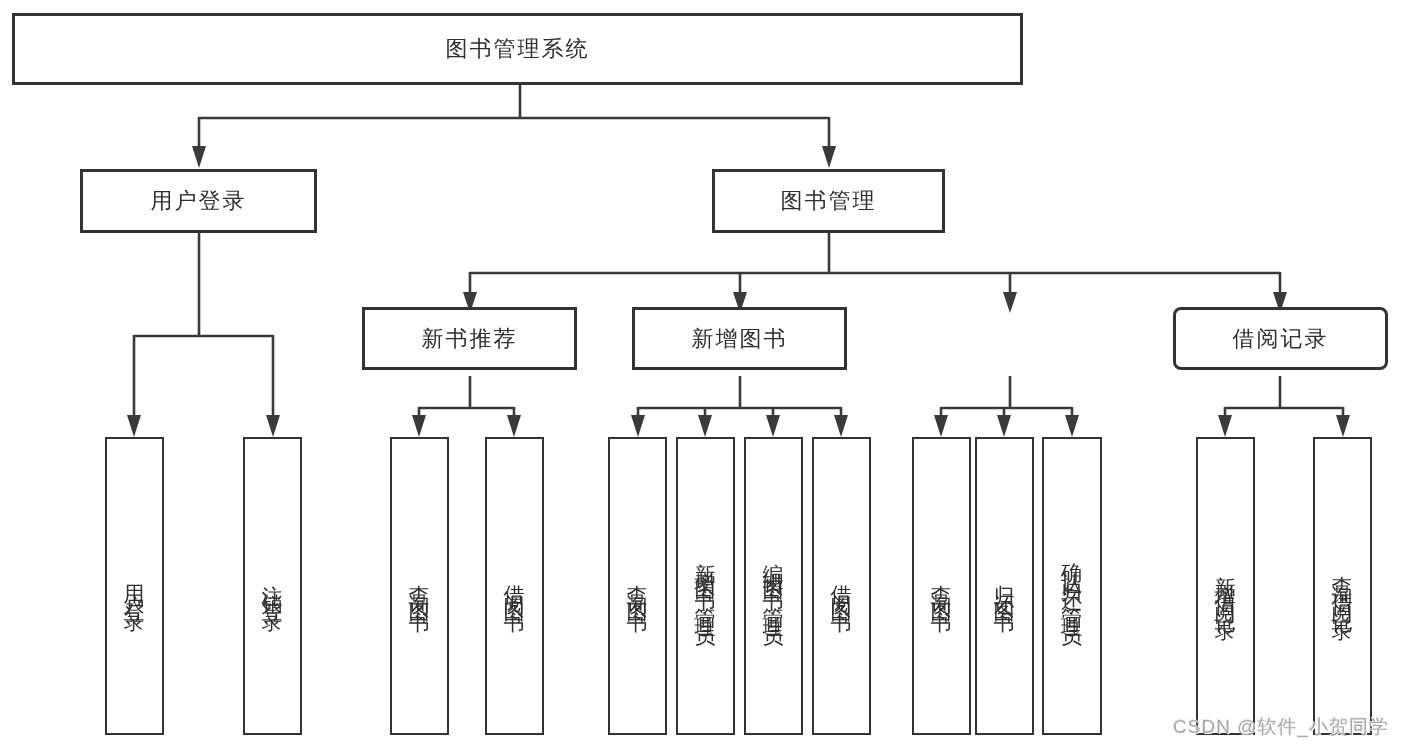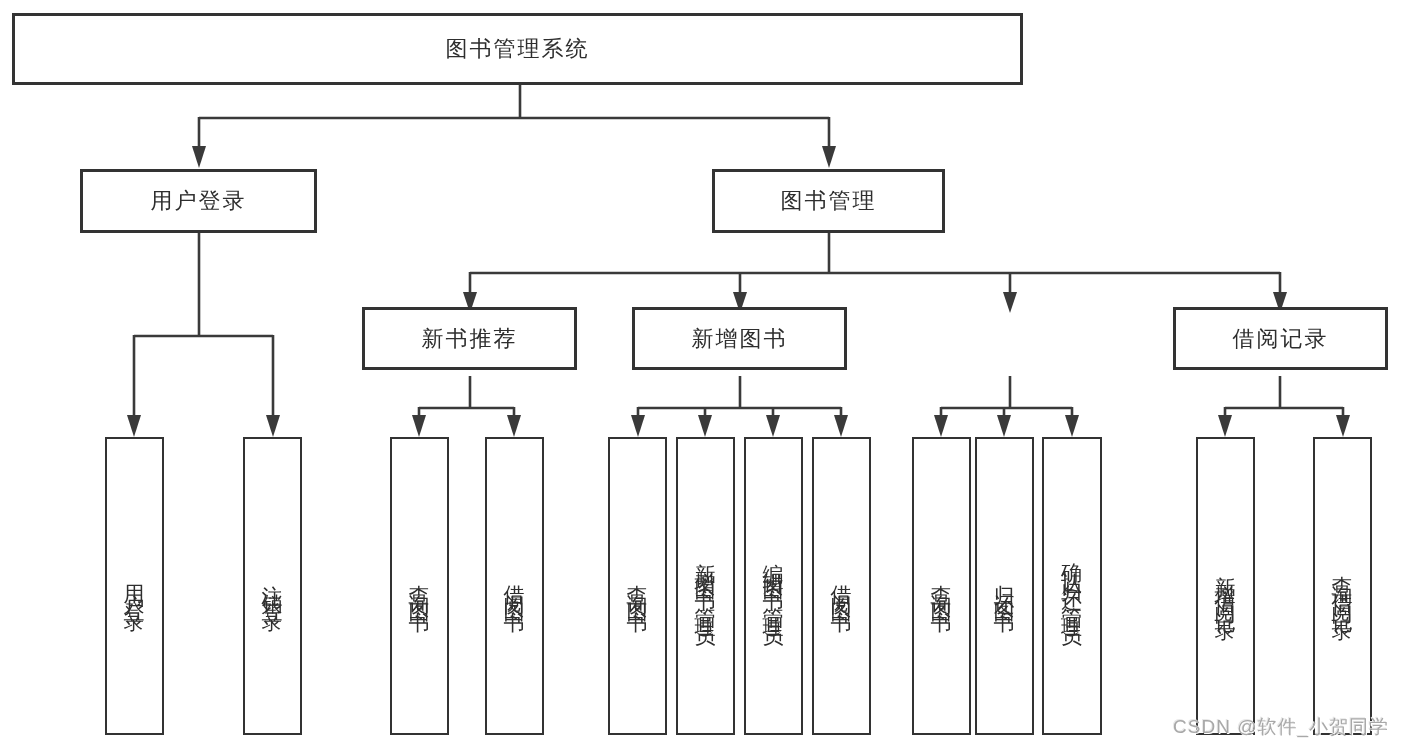--- a/index.html
+++ b/index.html
@@ -36,21 +36,21 @@
   
   [data-name="node-system"]        { left: 12px;  top: 13px;  width: 1011px; height: 72px; }
   
   [data-name="node-user-login"]    { left: 80px;  top: 169px; width: 237px;  height: 64px; }
   [data-name="node-book-mgmt"]     { left: 712px; top: 169px; width: 233px;  height: 64px; }
   
   .l3 { top: 307px; width: 215px; height: 63px; }
   [data-name="node-new-book-recommend"] { left: 362px;  }
   [data-name="node-book-borrowing"]     { left: 632px;  }
   [data-name="node-current-borrowing"]  { left: 902px;  }
-  [data-name="node-borrow-records"]     { left: 1173px; }
+  [data-name="node-borrow-records"]     { left: 1173px; border-radius: 8px; }
   
   .leaf { top: 437px; width: 59px; height: 298px; border-width: 2.5px; }
   .vtext {
     writing-mode: vertical-lr;
     text-orientation: mixed;
     font-size: 21px;
     letter-spacing: 9px;
     line-height: 1;
     color: #2e2e2e;
   }

